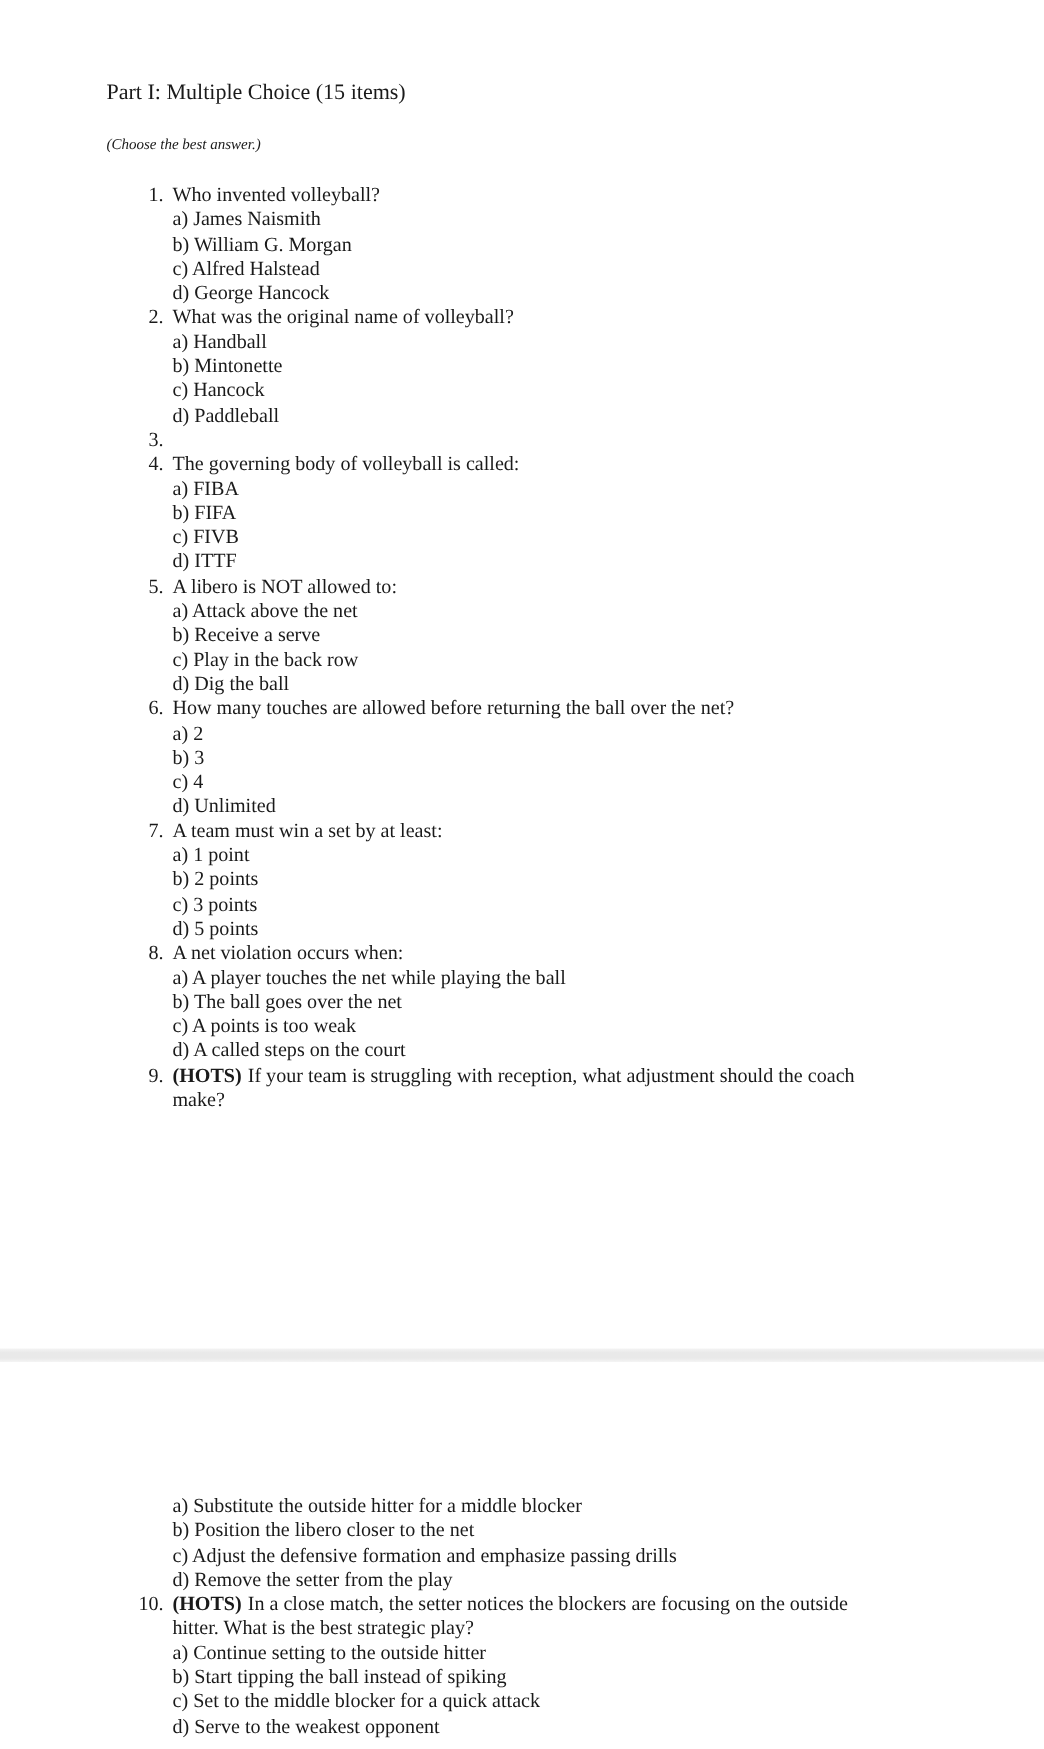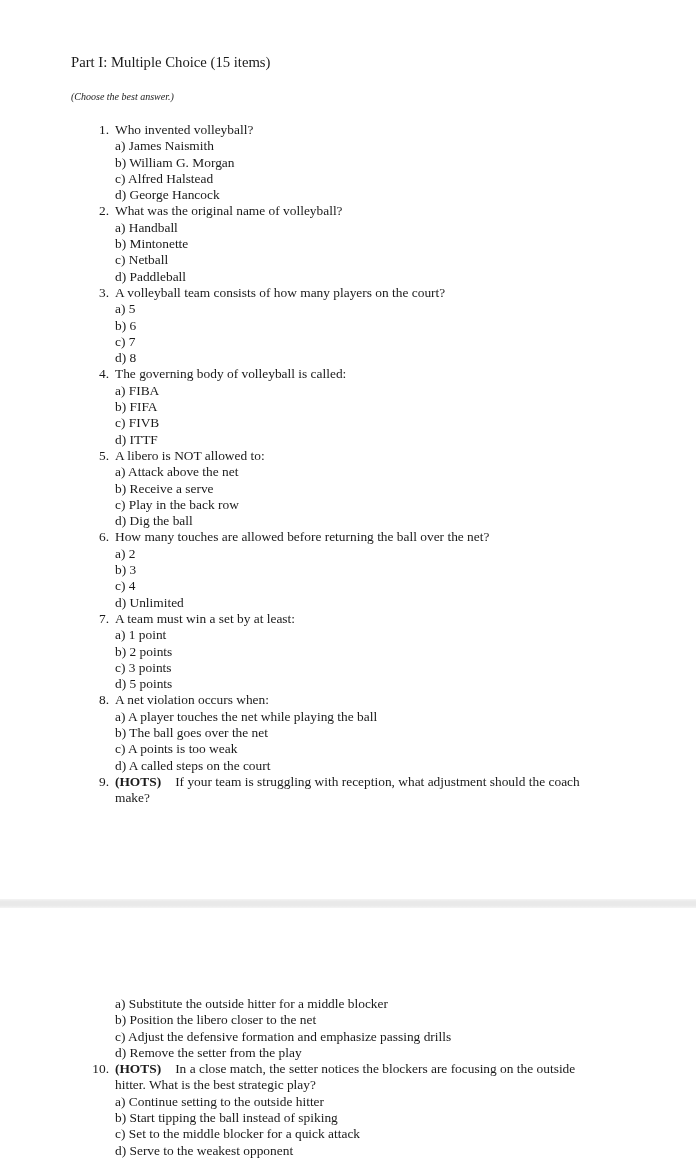--- a/index.html
+++ b/index.html
@@ -41,21 +41,21 @@
   .q-num {
     flex: none;
     width: 37px;
     text-align: right;
     padding-right: 6px;
     white-space: pre;
   }
   .q-content { flex: none; max-width: 540px; }
   .q-line { white-space: pre; }
   .q-text { white-space: pre; }
-  .hots { font-weight: bold; margin-right: 14px; }
+  .hots { font-weight: bold; margin-right: 4px; }
   .option-line { white-space: pre; }
   .page-break-band {
     position: absolute;
     left: 0;
     top: 899px;
     width: 696px;
     height: 9px;
     background: linear-gradient(to bottom, #f4f4f4 0%, #e9e9e9 30%, #e9e9e9 70%, #f4f4f4 100%);
   }
 </style>
@@ -75,33 +75,26 @@
         <div class="option-line">c) Alfred Halstead</div>
         <div class="option-line">d) George Hancock</div>
       </div>
     </div>
     <div class="q-row">
       <div class="q-num">2.</div>
       <div class="q-content">
         <div class="q-line"><span class="q-text">What was the original name of volleyball?</span></div>
         <div class="option-line">a) Handball</div>
         <div class="option-line">b) Mintonette</div>
-        <div class="option-line">c) Netball</div>
+        <div class="option-line">c) Hancock</div>
         <div class="option-line">d) Paddleball</div>
       </div>
     </div>
     <div class="q-row">
       <div class="q-num">3.</div>
-      <div class="q-content">
-        <div class="q-line"><span class="q-text">A volleyball team consists of how many players on the court?</span></div>
-        <div class="option-line">a) 5</div>
-        <div class="option-line">b) 6</div>
-        <div class="option-line">c) 7</div>
-        <div class="option-line">d) 8</div>
-      </div>
     </div>
     <div class="q-row">
       <div class="q-num">4.</div>
       <div class="q-content">
         <div class="q-line"><span class="q-text">The governing body of volleyball is called:</span></div>
         <div class="option-line">a) FIBA</div>
         <div class="option-line">b) FIFA</div>
         <div class="option-line">c) FIVB</div>
         <div class="option-line">d) ITTF</div>
       </div>

